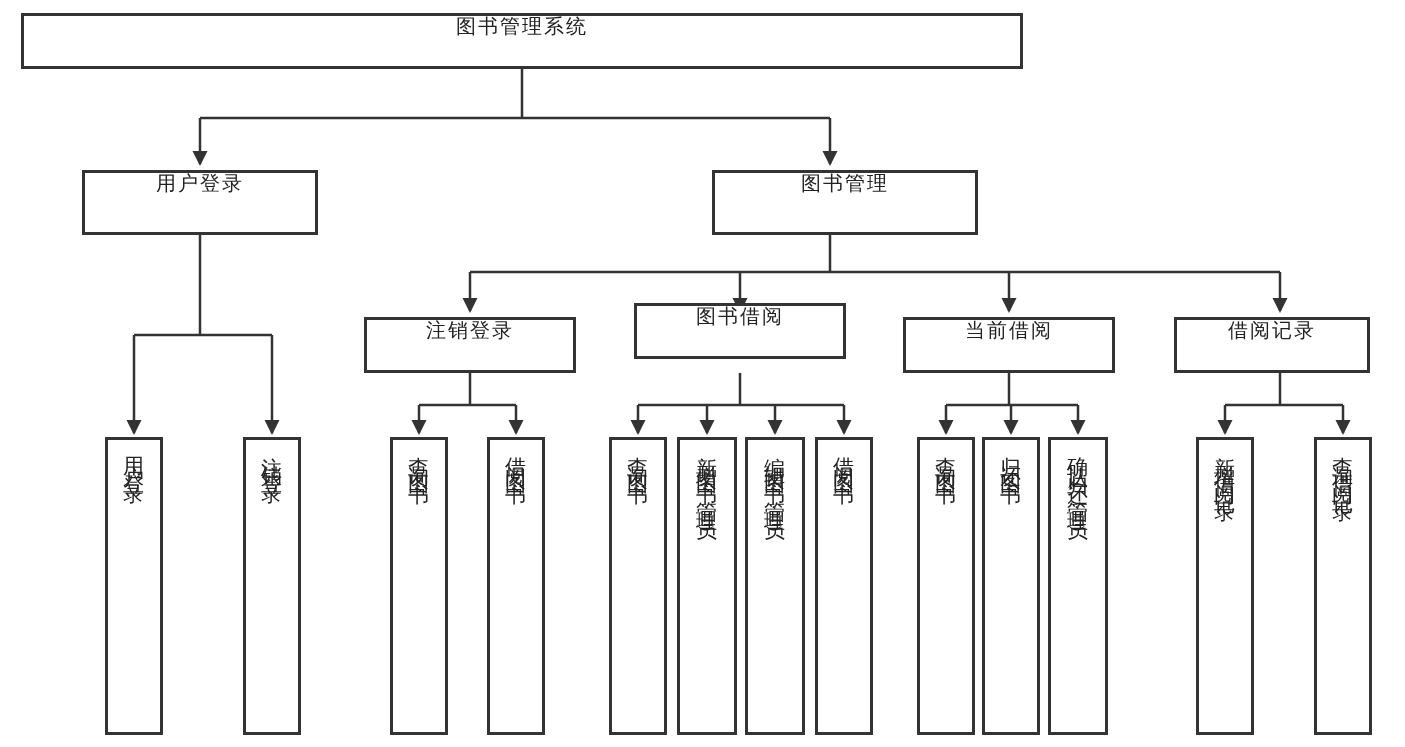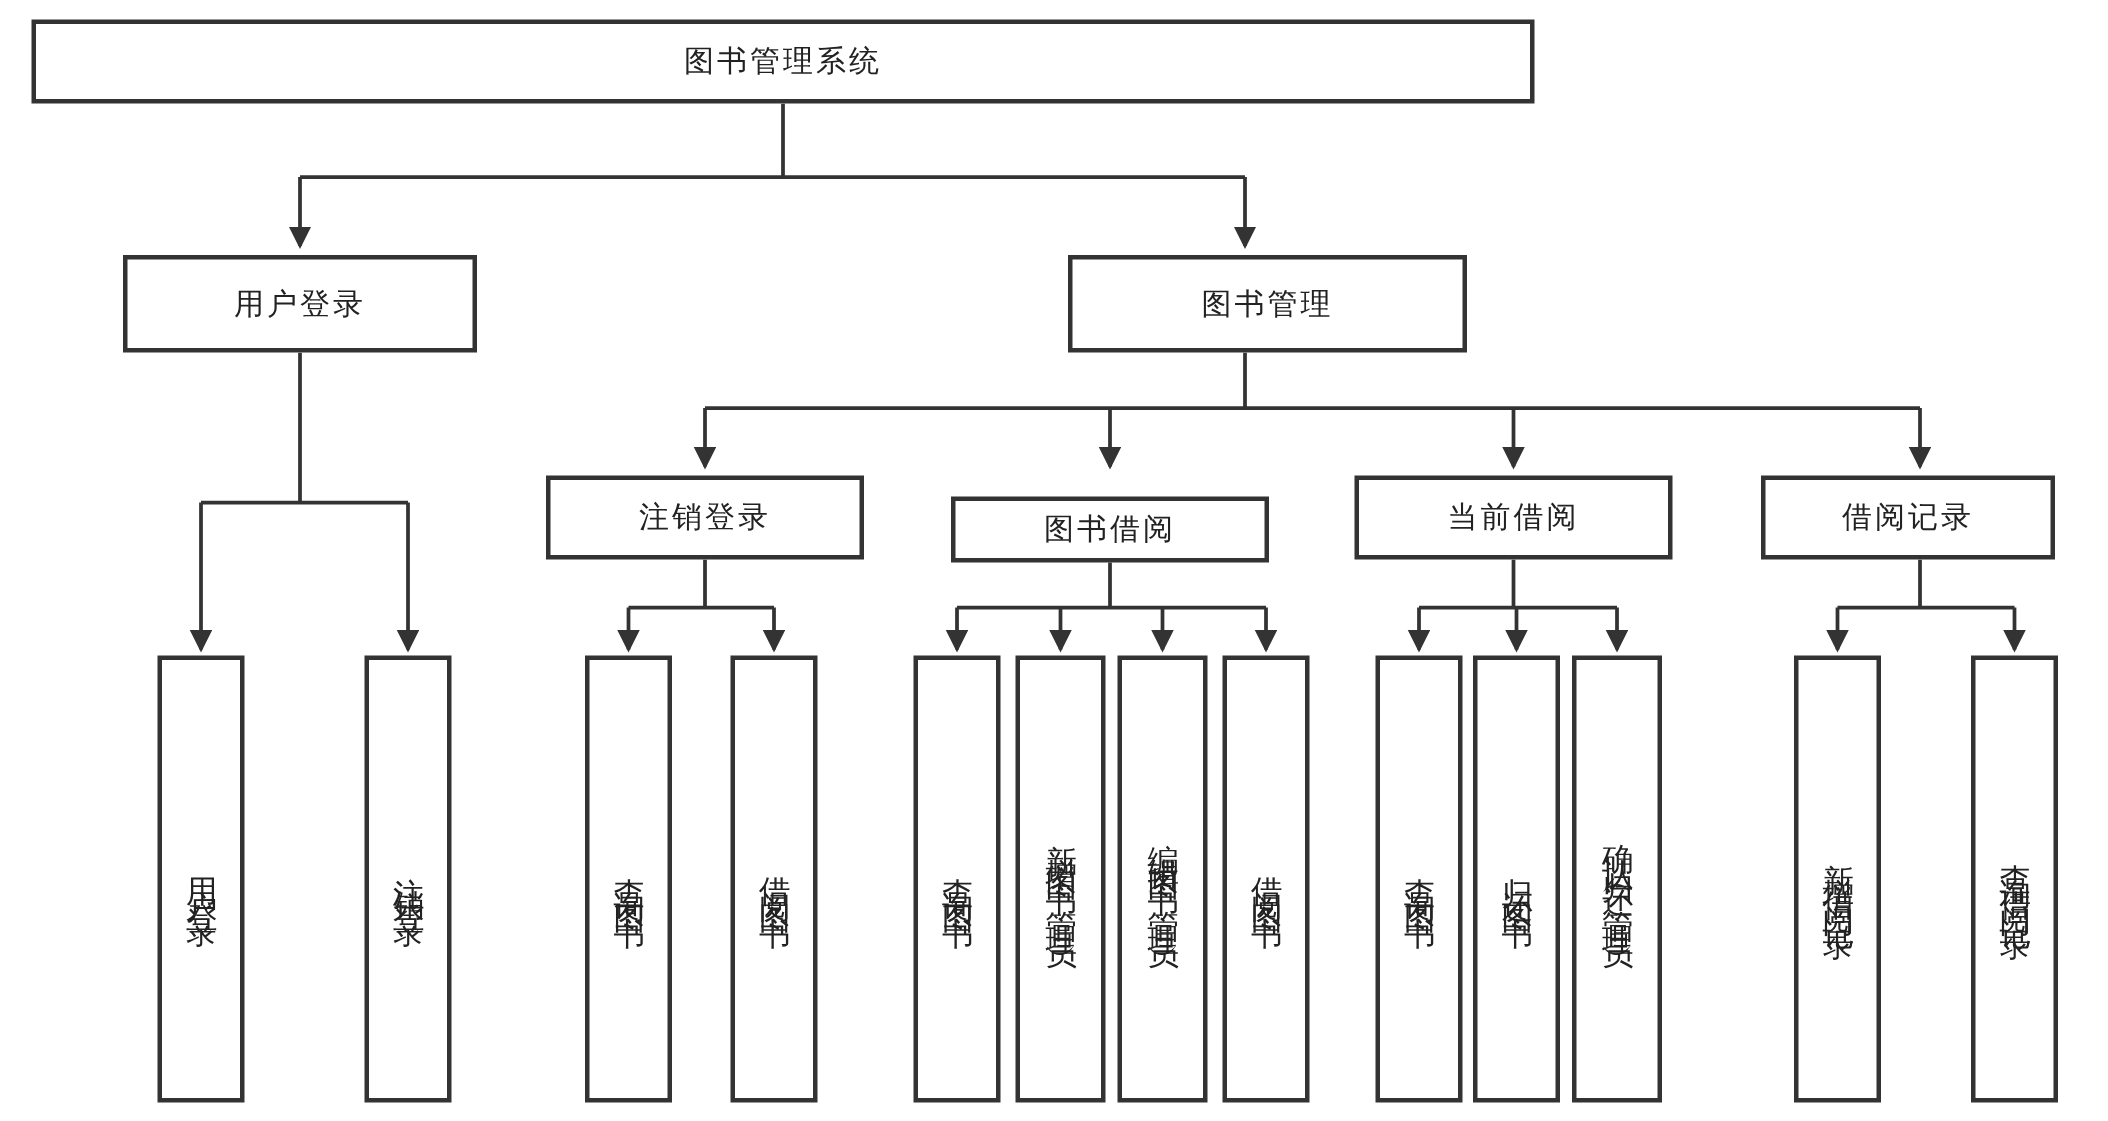--- a/index.html
+++ b/index.html
@@ -17,21 +17,21 @@
     background:var(--background);
     overflow:hidden;
   }
   .connectors{position:absolute;left:0;top:0;width:1405px;height:747px;}
   .node{
     position:absolute;
     box-sizing:border-box;
     border:3px solid var(--border);
     background:#ffffff;
     display:flex;
-    align-items:center;
+    align-items:flex-start;
     justify-content:center;
     color:var(--text);
   }
   .node.h span{
     font-size:20px;
     letter-spacing:2px;
     white-space:nowrap;
     line-height:1;
   }
   .node.v span{
@@ -116,21 +116,21 @@
   <div class="node h" style="left:82px;top:170px;width:236px;height:65px">
     <span>用户登录</span>
   </div>
   <div class="node h" style="left:712px;top:170px;width:266px;height:65px">
     <span>图书管理</span>
   </div>
 
   <div class="node h" style="left:364px;top:317px;width:212px;height:56px">
     <span>注销登录</span>
   </div>
-  <div class="node h" style="left:634px;top:331px;width:212px;height:44px">
+  <div class="node h" style="left:634px;top:303px;width:212px;height:56px">
     <span>图书借阅</span>
   </div>
   <div class="node h" style="left:903px;top:317px;width:212px;height:56px">
     <span>当前借阅</span>
   </div>
   <div class="node h" style="left:1174px;top:317px;width:196px;height:56px">
     <span>借阅记录</span>
   </div>
 
   <div class="node v" style="left:105px;top:437px;width:58px;height:298px">

